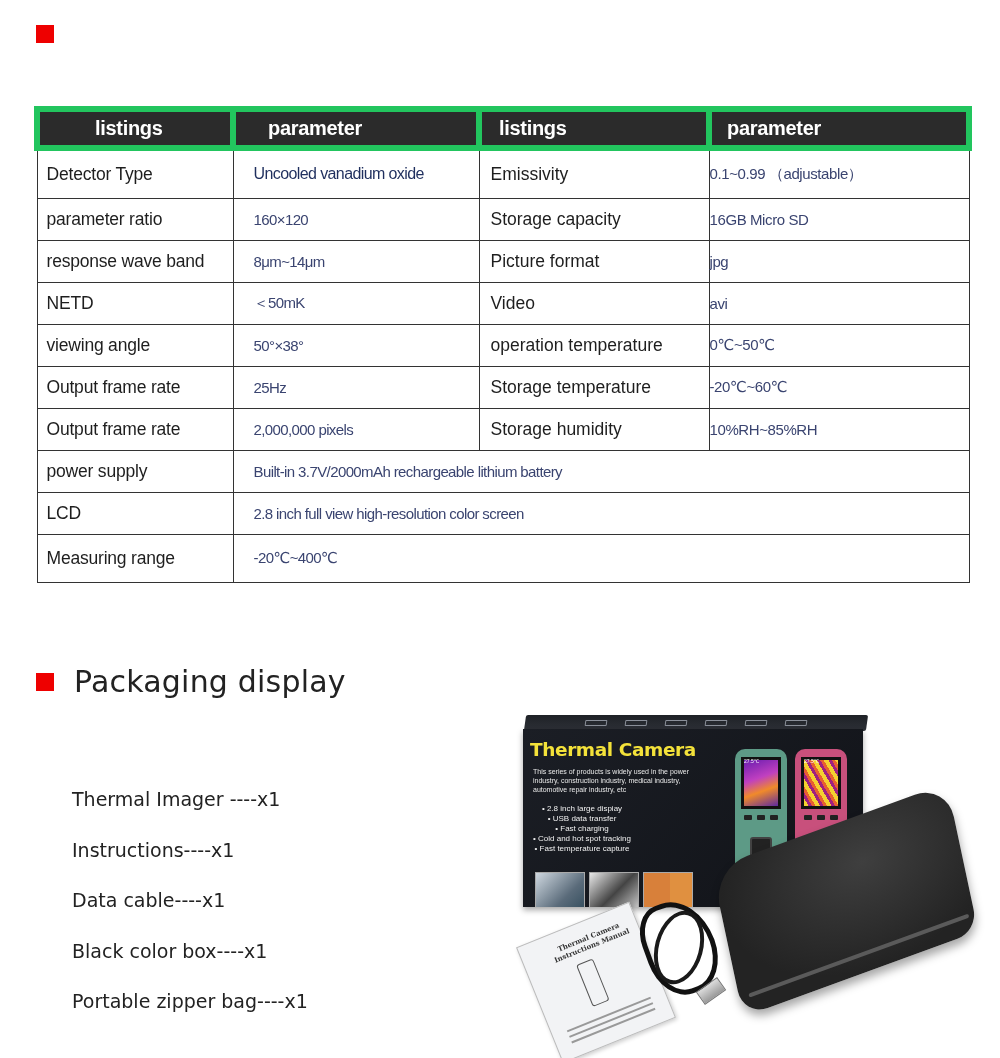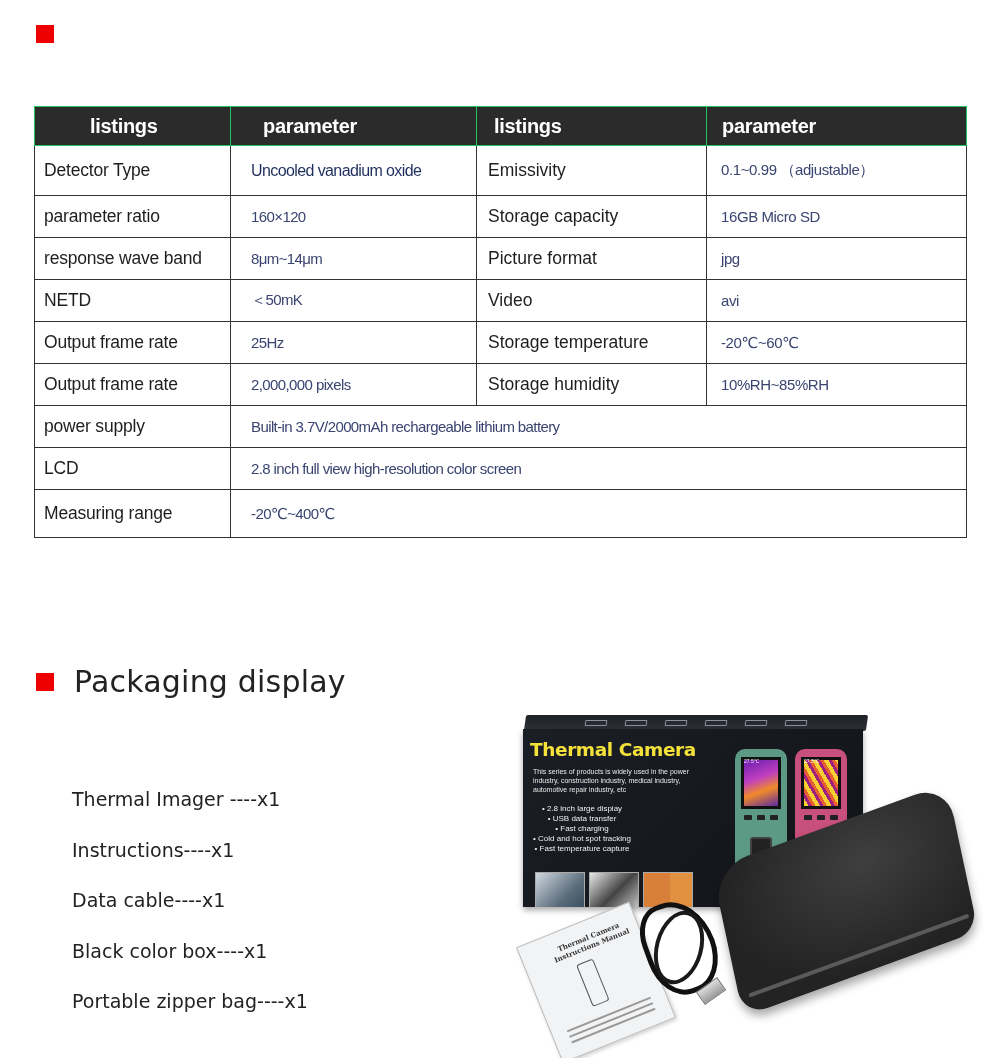--- a/index.html
+++ b/index.html
@@ -11,31 +11,31 @@
   .section-heading .title { font-family: "DejaVu Sans", sans-serif; font-size: 30px; color: #222; letter-spacing: 0.2px; }
   #heading-tech { top: 25px; }
   #heading-pack { top: 664px; }
 
   
   .spec-table { position: absolute; left: 34px; top: 106px; width: 932px; border-collapse: collapse; table-layout: fixed; }
   .spec-table col.c1 { width: 196px; }
   .spec-table col.c2 { width: 246px; }
   .spec-table col.c3 { width: 230px; }
   .spec-table col.c4 { width: 260px; }
-  .spec-table th { background: #2b2b2b; color: #ffffff; height: 39px; font-weight: bold; font-size: 20px; text-align: left; border: 1px solid #22c55e; letter-spacing: -0.3px; }
+  .spec-table th { background: #2b2b2b; color: #ffffff; height: 39px; font-weight: bold; font-size: 20px; text-align: left; border: 6px solid #22c55e; letter-spacing: -0.3px; }
   .spec-table th.h1 { padding-left: 55px; }
   .spec-table th.h2 { padding-left: 32px; }
   .spec-table th.h3 { padding-left: 17px; }
   .spec-table th.h4 { padding-left: 15px; }
   .spec-table td { border: 1.5px solid #333; height: 42px; font-size: 17.5px; vertical-align: middle; }
   .spec-table td.lbl { padding-left: 9px; color: #1e1e1e; letter-spacing: -0.2px; }
   .spec-table td.val { padding-left: 20px; color: #3a4470; font-size: 15px; letter-spacing: -0.6px; }
   .spec-table td.val.strong { color: #1f2f5e; font-size: 16px; }
   .spec-table td.lbl2 { padding-left: 11px; color: #1e1e1e; }
-  .spec-table td.val2 { padding-left: 14px; color: #3a4470; font-size: 15px; letter-spacing: -0.4px; }
+  .spec-table td.val2 { color: #3a4470; font-size: 15px; letter-spacing: -0.4px; }
   .spec-table td .line2 { display: block; line-height: 17px; font-size: 14.5px; }
   .spec-table tr.tall td { height: 48px; }
   .spec-table tr.r0 td { height: 50px; }
 
   
   .pack-list { position: absolute; left: 72px; top: 785px; list-style: none; }
   .pack-list li { font-family: "DejaVu Sans", sans-serif; font-size: 19px; color: #222; height: 50.5px; line-height: 28px; }
 
   
   .product { position: absolute; left: 515px; top: 705px; width: 460px; height: 350px; }
@@ -114,20 +114,26 @@
       <td class="lbl2">Picture format</td>
       <td class="val2">jpg</td>
     </tr>
     <tr>
       <td class="lbl">NETD</td>
       <td class="val">＜50mK</td>
       <td class="lbl2">Video</td>
       <td class="val2">avi</td>
     </tr>
     <tr>
+      <td class="lbl">viewing angle</td>
+      <td class="val">50°×38°</td>
+      <td class="lbl2">operation temperature</td>
+      <td class="val2">0℃~50℃</td>
+    </tr>
+    <tr>
       <td class="lbl">Output frame rate</td>
       <td class="val">25Hz</td>
       <td class="lbl2">Storage temperature</td>
       <td class="val2">-20℃~60℃</td>
     </tr>
     <tr>
       <td class="lbl">Output frame rate</td>
       <td class="val">2,000,000 pixels</td>
       <td class="lbl2">Storage humidity</td>
       <td class="val2">10%RH~85%RH</td>

